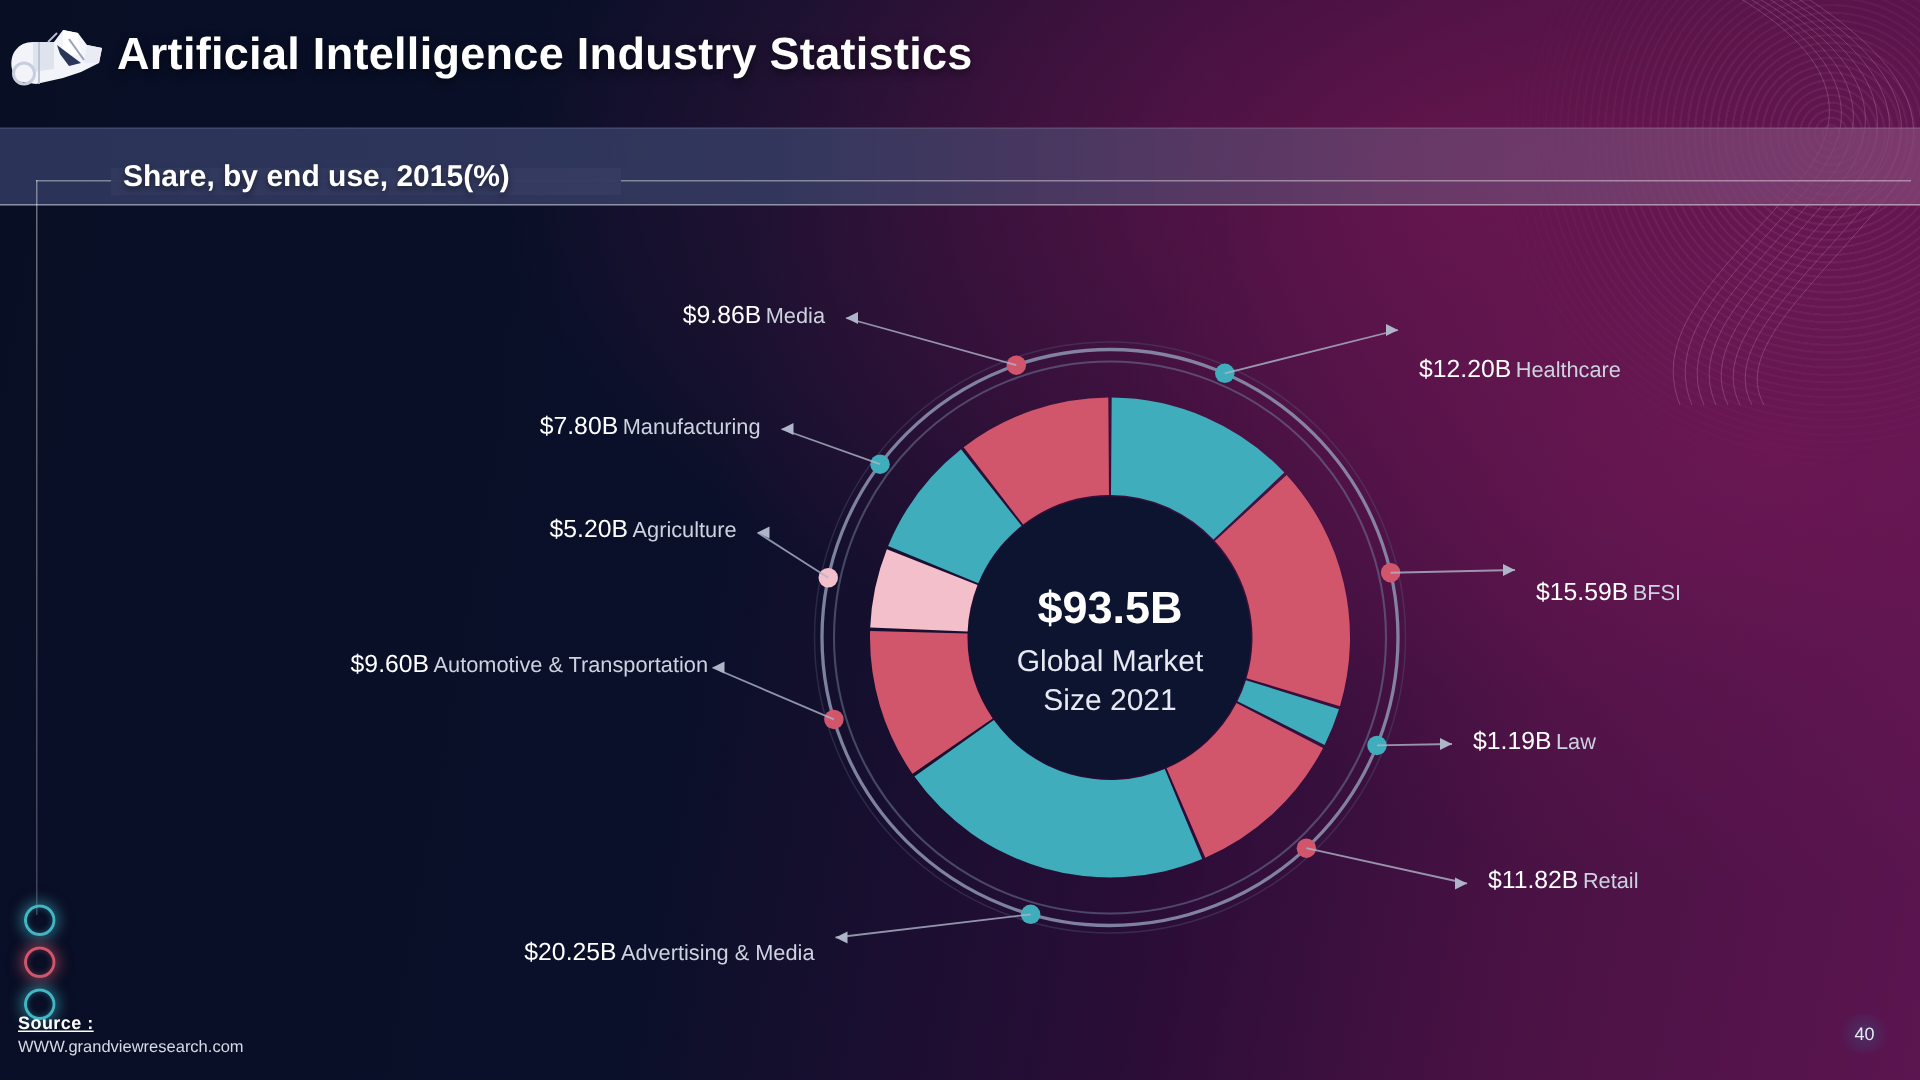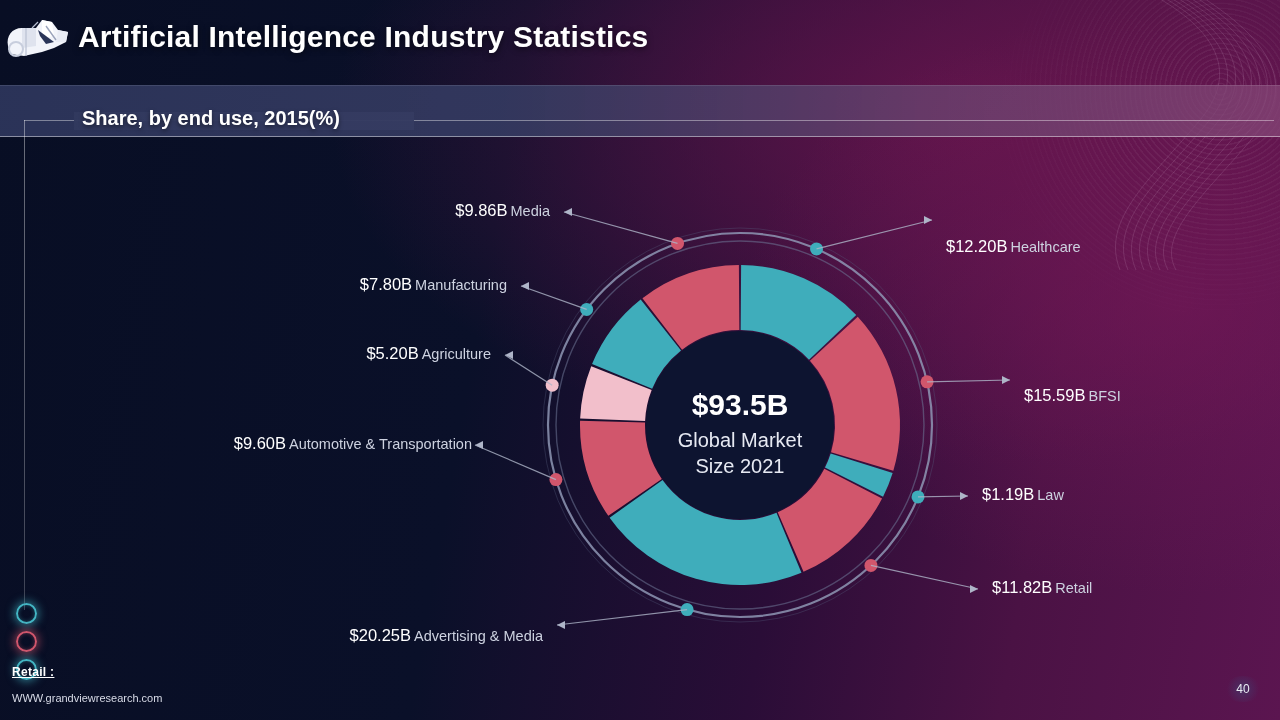--- a/index.html
+++ b/index.html
@@ -95,21 +95,21 @@
 
   
   .source{
     position:absolute;left:12px;bottom:14px;z-index:6;line-height:1.25;
   }
   .source-label{
     font-size:12px;font-weight:bold;color:#ffffff;text-decoration:underline;
     display:block;letter-spacing:.3px;
   }
   .source-url{
-    font-size:11px;color:#d7dae6;display:block;margin-top:12px;
+    font-size:11px;color:#d7dae6;display:block;margin-top:2px;
   }
   .pagenum{
     position:absolute;right:18px;bottom:18px;z-index:6;
     width:38px;height:26px;
     display:flex;align-items:center;justify-content:center;
     font-size:12px;color:#e8eaf2;
     border-radius:50%;
     background:radial-gradient(circle, rgba(60,72,120,.55) 0%, rgba(20,28,60,0) 70%);
   }
 
@@ -237,16 +237,16 @@
     <div class="lbl right" style="top: 485px; left: 982px;"><span class="val">$1.19B</span><span class="nm">Law</span></div>
     <div class="lbl right" style="top: 578px; left: 992px;"><span class="val">$11.82B</span><span class="nm">Retail</span></div>
     <div class="lbl left" style="top: 626px; left: 0px; width: 543px;"><span class="val">$20.25B</span><span class="nm">Advertising &amp; Media</span></div>
     <div class="lbl left" style="top: 434px; left: 0px; width: 461px; margin-left: 11px;"><span class="val">$9.60B</span><span class="nm">Automotive &amp; Transportation</span></div>
     <div class="lbl left" style="top: 344px; left: 0px; width: 491px;"><span class="val">$5.20B</span><span class="nm">Agriculture</span></div>
     <div class="lbl left" style="top: 275px; left: 0px; width: 507px;"><span class="val">$7.80B</span><span class="nm">Manufacturing</span></div>
     <div class="lbl left" style="top: 201px; left: 0px; width: 550px;"><span class="val">$9.86B</span><span class="nm">Media</span></div>
   </div>
 
 <div class="source">
-  <span class="source-label">Retail :</span>
+  <span class="source-label">Source :</span>
   <span class="source-url">WWW.grandviewresearch.com</span>
 </div>
 <div class="pagenum">40</div>
 
 </body></html>

